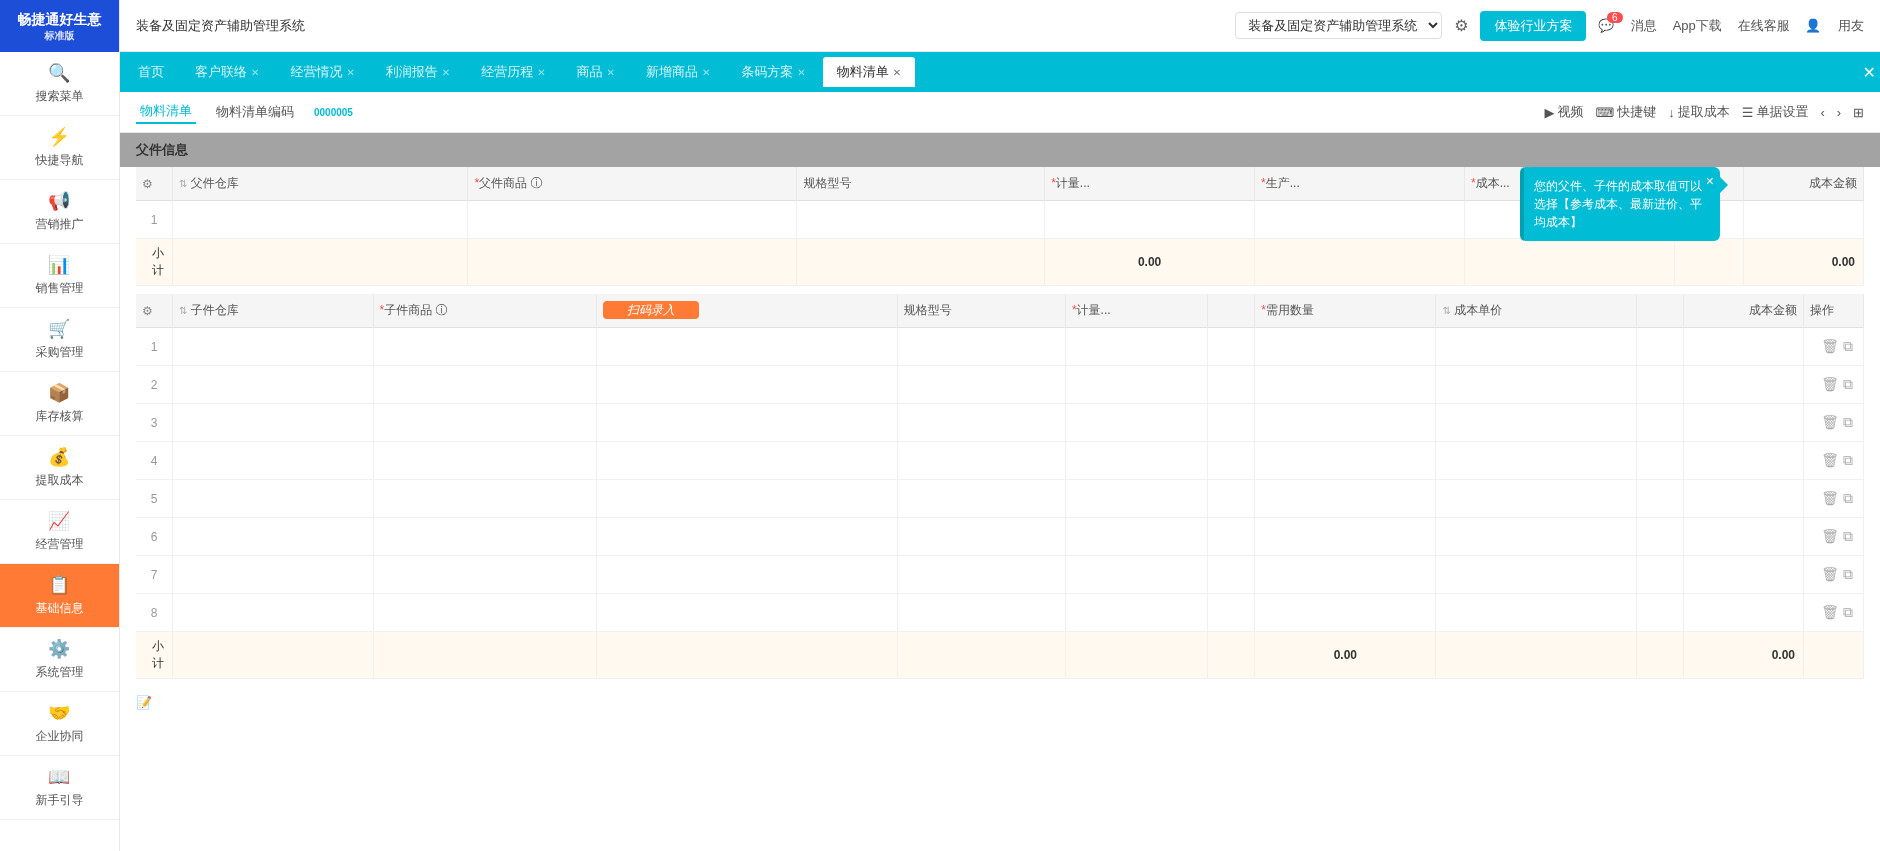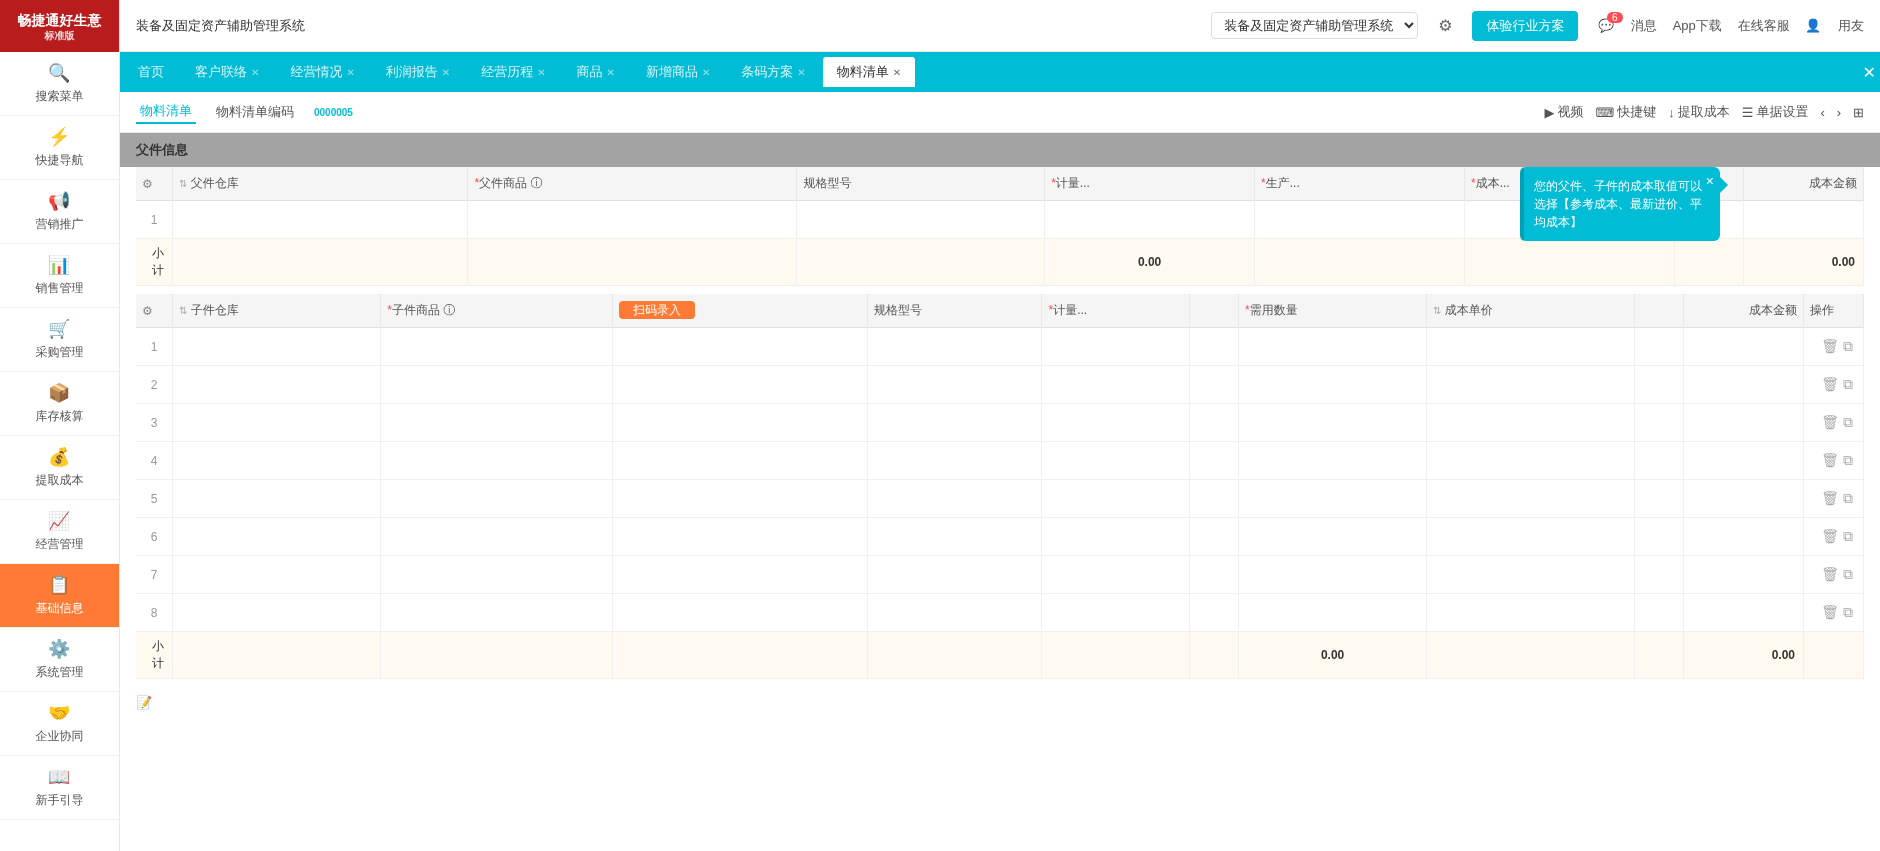--- a/index.html
+++ b/index.html
@@ -8,30 +8,30 @@
     
     .sidebar {
       width: 120px;
       background: #fff;
       display: flex;
       flex-direction: column;
       border-right: 1px solid #e8e8e8;
       flex-shrink: 0;
     }
     .sidebar-logo {
-      background: #b91c1c;
+      background: #1d4ed8;
       color: #fff;
       padding: 10px 8px;
       text-align: center;
       font-size: 14px;
       font-weight: bold;
       line-height: 1.3;
       height: 52px;
       display: flex;
-      align-items: flex-end;
+      align-items: center;
       justify-content: center;
     }
     .sidebar-logo .logo-sub {
       font-size: 10px;
       color: rgba(255,255,255,0.85);
     }
     .sidebar-item {
       display: flex;
       flex-direction: column;
       align-items: center;
@@ -54,21 +54,21 @@
     }
 
     
     .topbar {
       background: #fff;
       height: 52px;
       display: flex;
       align-items: center;
       padding: 0 16px;
       border-bottom: 1px solid #e8e8e8;
-      gap: 20px;
+      gap: 12px;
     }
     .topbar-title {
       font-size: 13px;
       color: #333;
       flex: 1;
     }
     .topbar-btn {
       background: #00bcd4;
       color: #fff;
       border: none;
@@ -221,23 +221,24 @@
       color: #aaa;
       cursor: pointer;
       font-size: 14px;
     }
 
     
     .qr-badge {
       background: #ff7b35;
       color: #fff;
       border-radius: 4px;
-      padding: 2px 14px;
+      padding: 2px 24px;
       font-size: 12px;
       cursor: pointer;
+      font-style: italic;
     }
 
     
     .tooltip-popup {
       position: absolute;
       top: 10px;
       right: 80px;
       background: #00bcd4;
       color: #fff;
       padding: 10px 14px;

